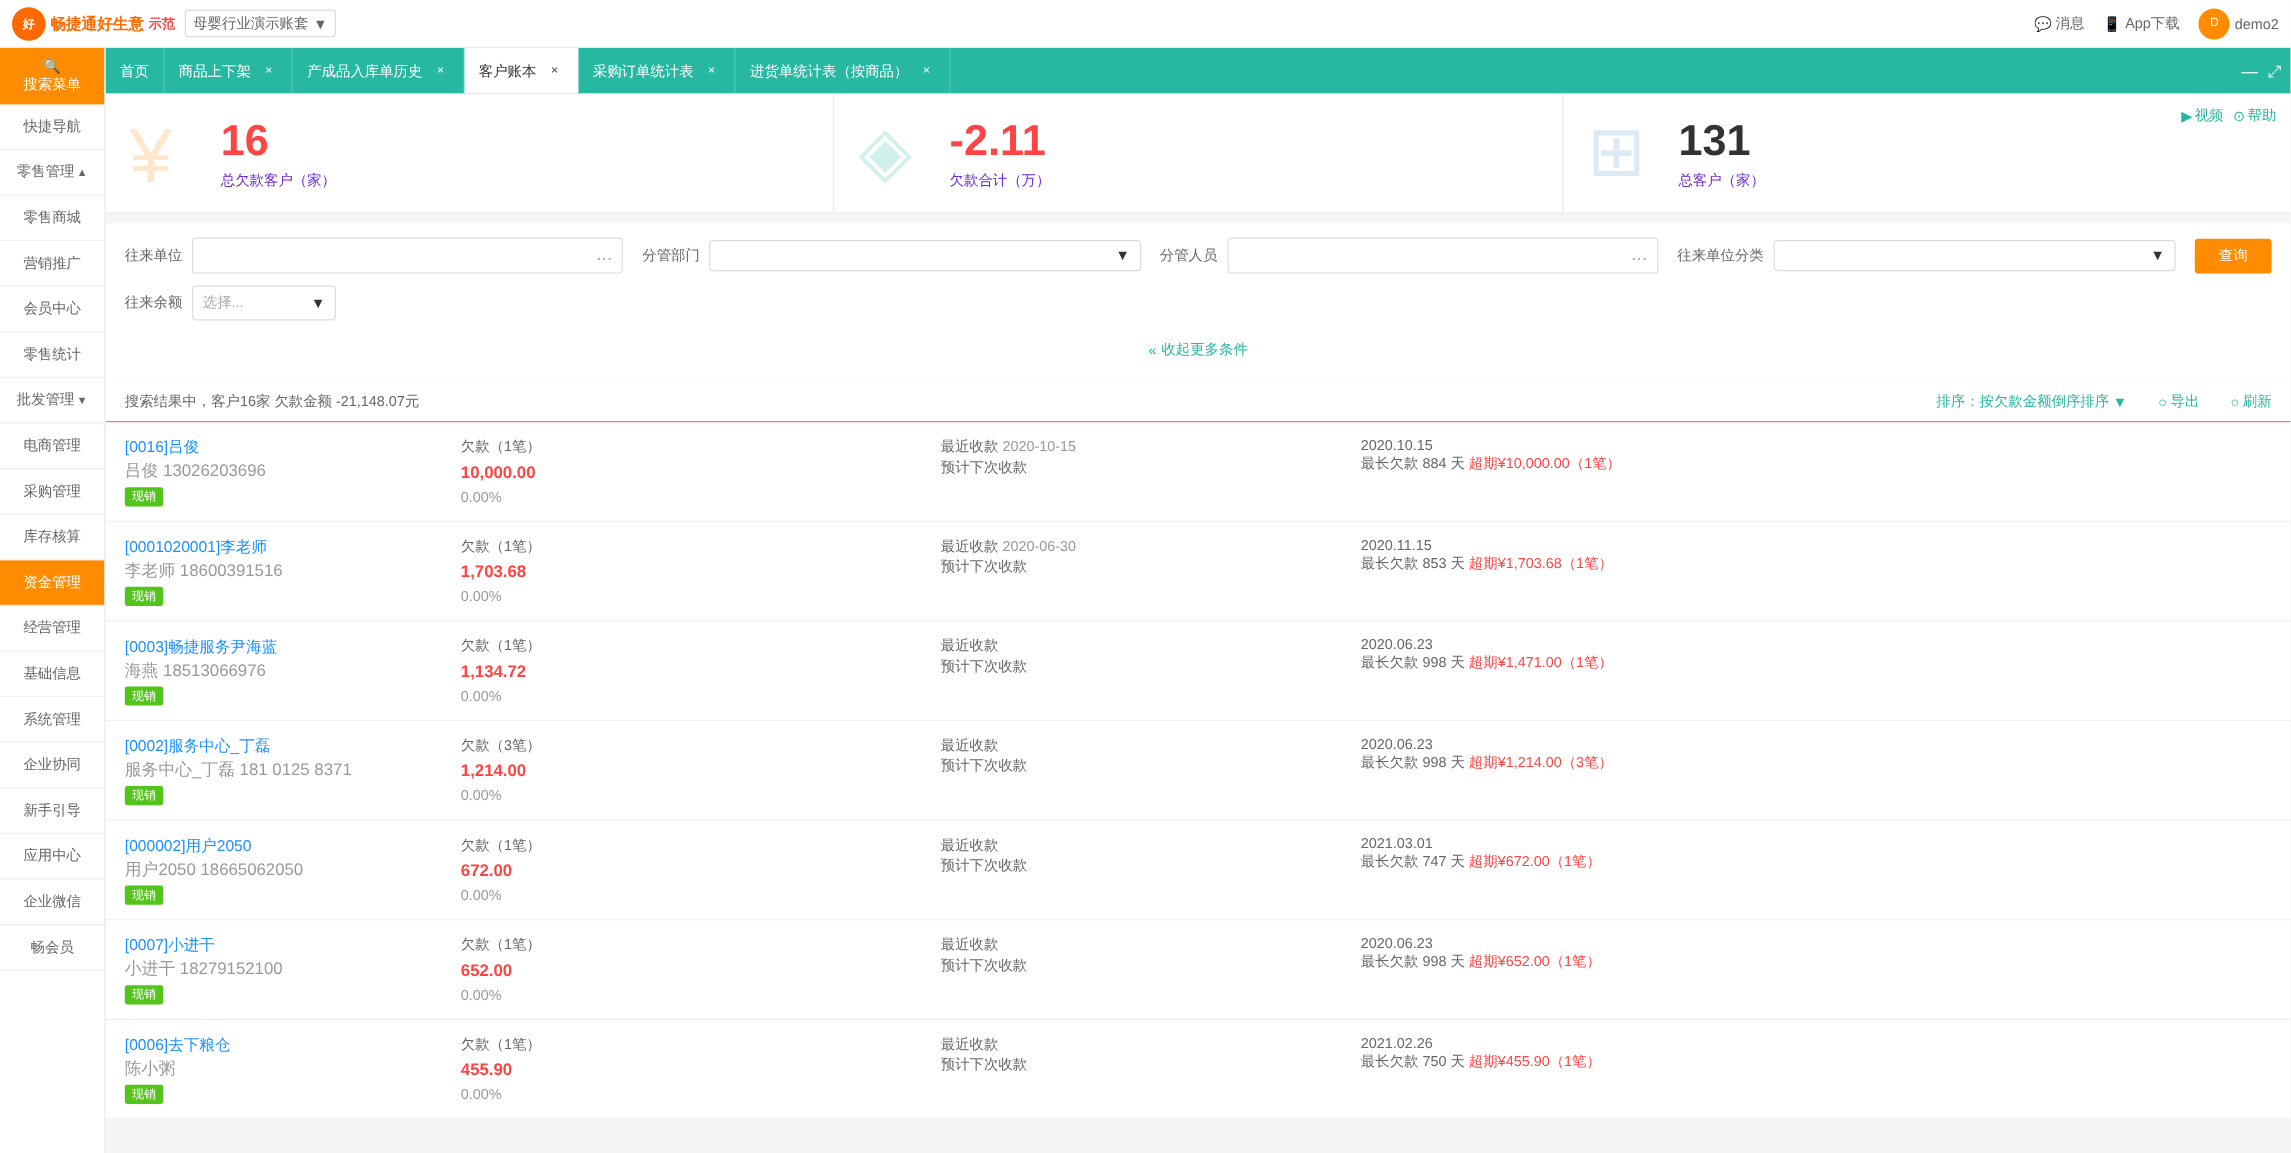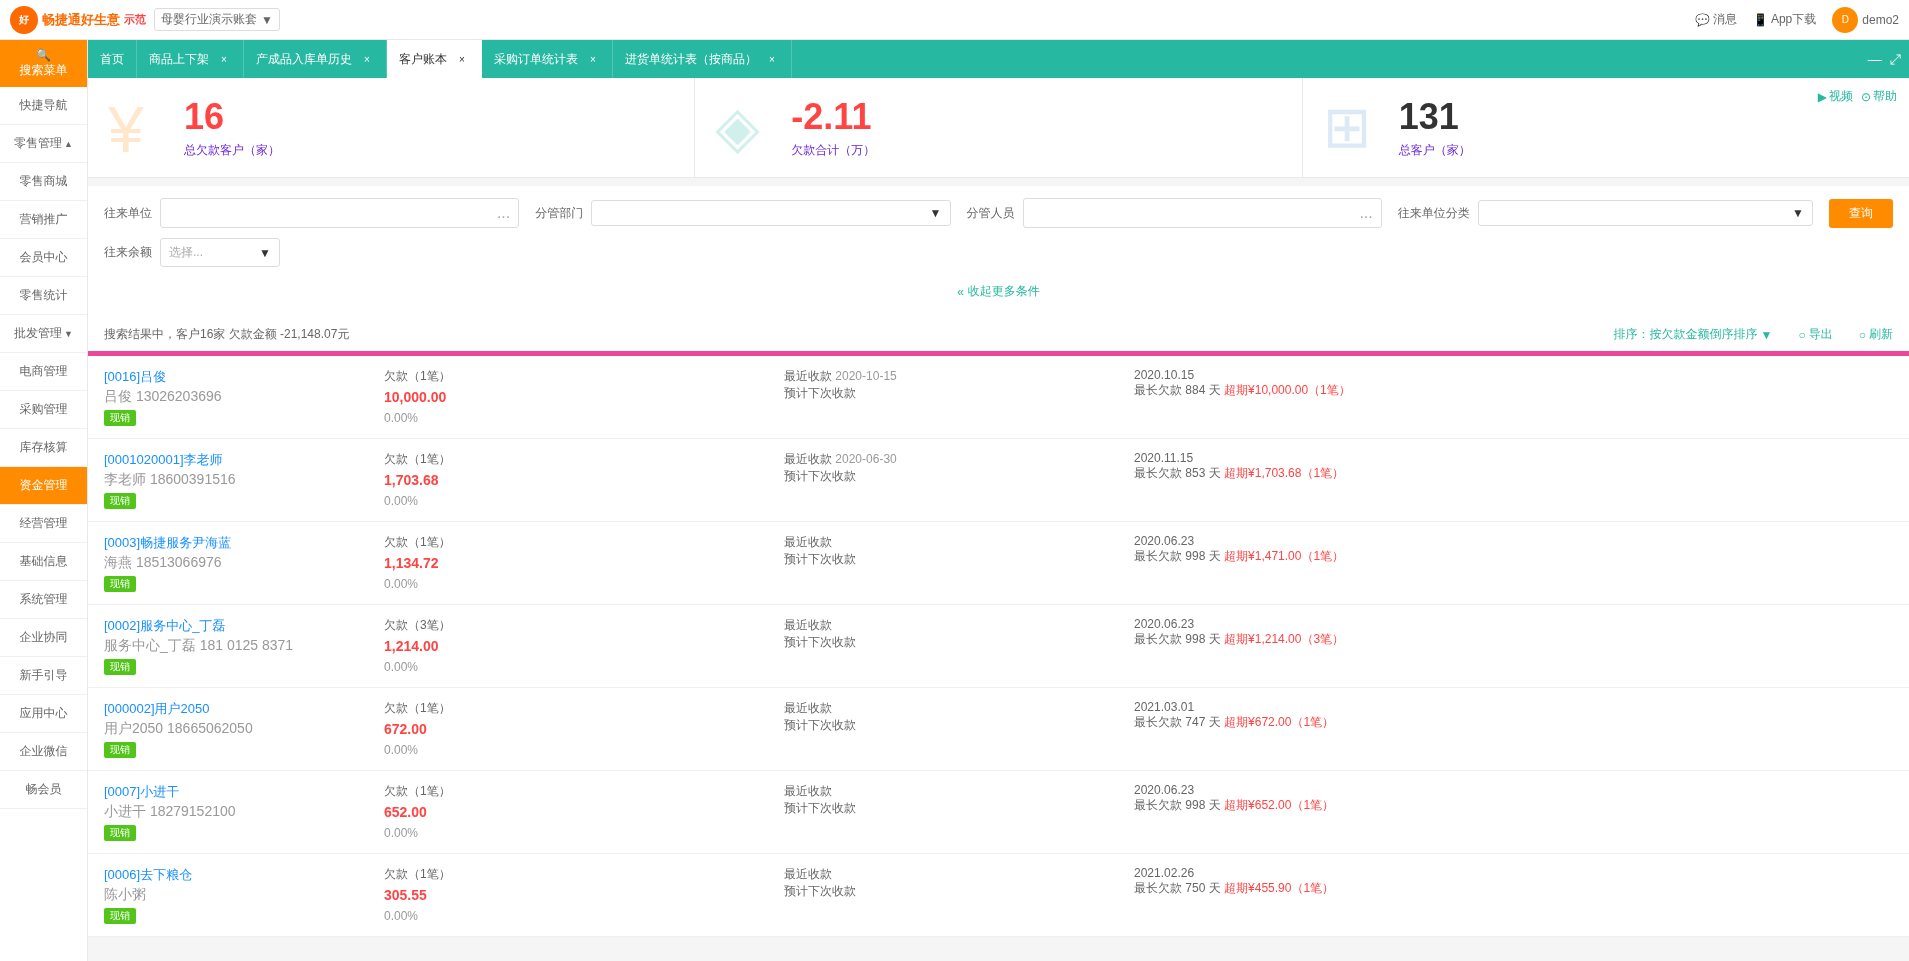--- a/index.html
+++ b/index.html
@@ -58,21 +58,21 @@
     .filter-row { display: flex; align-items: center; gap: 16px; margin-bottom: 10px; }
     .filter-item { display: flex; align-items: center; gap: 8px; flex: 1; }
     .filter-item label { font-size: 12px; color: #666; white-space: nowrap; }
     .filter-input { flex: 1; border: 1px solid #ddd; padding: 5px 8px; border-radius: 3px; font-size: 12px; color: #333; }
     .filter-select { flex: 1; border: 1px solid #ddd; padding: 5px 8px; border-radius: 3px; font-size: 12px; color: #333; display: flex; align-items: center; justify-content: space-between; cursor: pointer; background: #fff; }
     .filter-ellipsis { color: #aaa; font-size: 16px; }
     .btn-query { background: #ff8c00; color: #fff; border: none; padding: 6px 20px; border-radius: 3px; font-size: 12px; cursor: pointer; }
     .collapse-btn { text-align: center; padding: 6px; color: #26b8a0; font-size: 12px; cursor: pointer; display: flex; align-items: center; justify-content: center; gap: 4px; }
 
     
-    .results-bar { display: flex; align-items: center; justify-content: space-between; padding: 8px 16px; background: #fff; border-bottom: 5px solid #ec4899; font-size: 12px; color: #666; }
+    .results-bar { display: flex; align-items: center; justify-content: space-between; padding: 8px 16px; background: #fff; border-bottom: 1px solid #ec4899; font-size: 12px; color: #666; }
     .results-actions { display: flex; align-items: center; gap: 26px; }
     .results-actions span { cursor: pointer; color: #26b8a0; display: flex; align-items: center; gap: 3px; }
 
     
     .table-container { background: #fff; margin: 0; }
     .table-header { display: grid; grid-template-columns: 280px 400px 350px 1fr; padding: 10px 16px; background: #f8f8f8; border-bottom: 2px solid #e8e8e8; font-size: 12px; color: #666; font-weight: bold; }
     .table-row { display: grid; grid-template-columns: 280px 400px 350px 1fr; padding: 12px 16px; border-bottom: 1px solid #f0f0f0; align-items: start; }
 
     .customer-name { color: #1890ff; font-size: 13px; cursor: pointer; margin-bottom: 2px; }
     .customer-contact { color: #999; font-size: 14px; margin-bottom: 4px; }
@@ -456,21 +456,21 @@
           </div>
 
           <div class="table-row">
             <div>
               <div class="customer-name">[0006]去下粮仓</div>
               <div class="customer-contact">陈小粥</div>
               <span class="tag-xian">现销</span>
             </div>
             <div>
               <div class="debt-label">欠款（1笔）</div>
-              <div class="debt-amount">305.55</div>
+              <div class="debt-amount">455.90</div>
               <div class="debt-percent">0.00%</div>
             </div>
             <div class="collection-info">
               <div><span>最近收款</span> <span class="date"></span></div>
               <div><span>预计下次收款</span></div>
             </div>
             <div class="overdue-date">
               <div>2021.02.26</div>
               <div><span>最长欠款 750 天</span> <span class="overdue-link">超期¥455.90（1笔）</span></div>
             </div>

